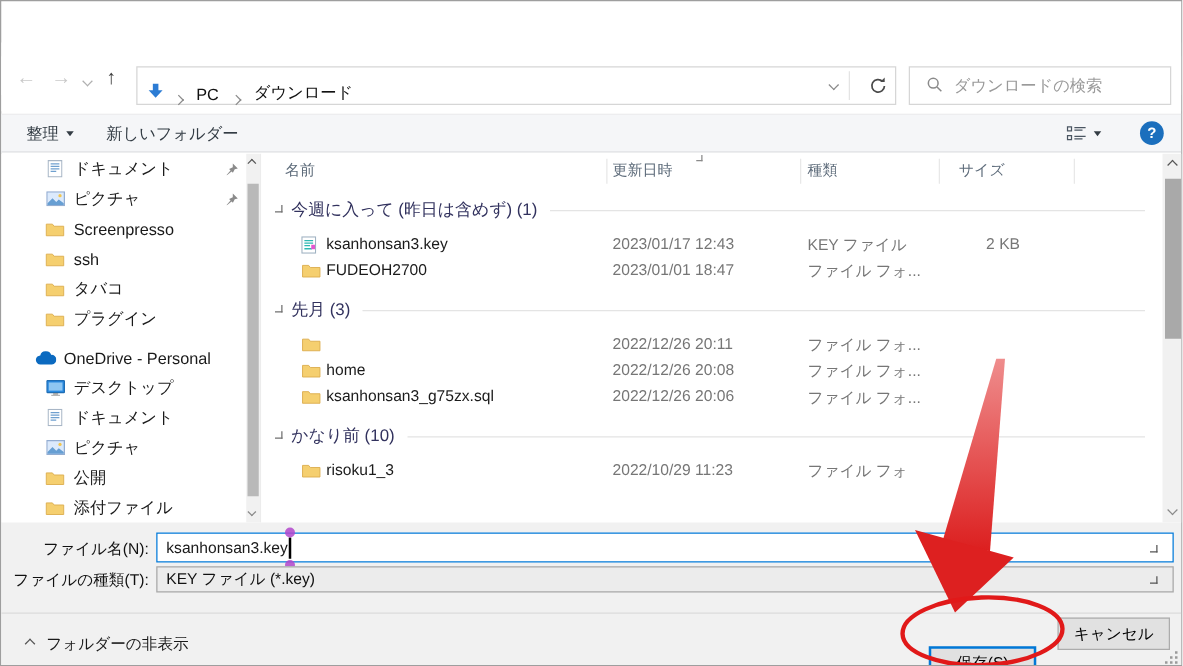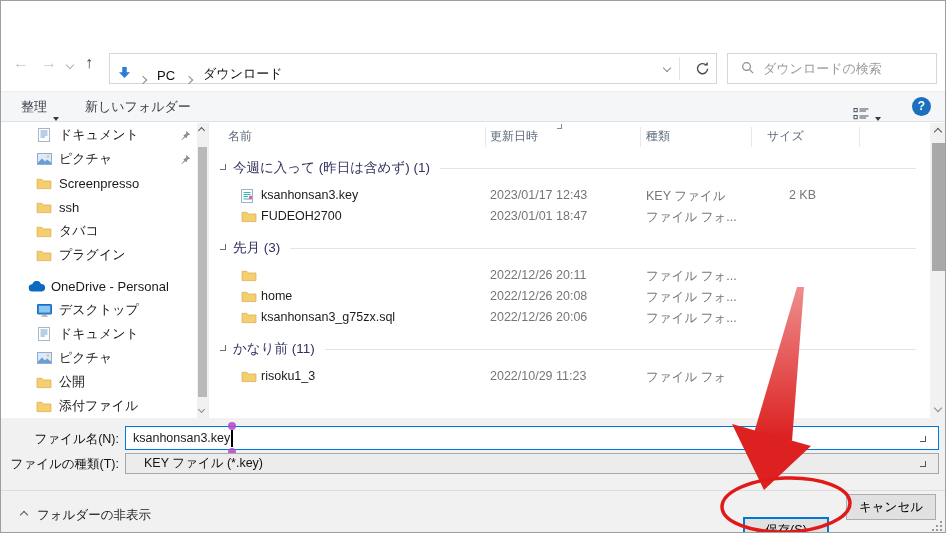--- a/index.html
+++ b/index.html
@@ -28,21 +28,21 @@
   .chev-u { width:6px; height:6px; transform:rotate(-135deg); color:#555; }
   .addr-dd { position:absolute; right:46px; top:11px; }
   .addr-sep { position:absolute; right:36px; top:3px; width:1px; height:23px; background:#e4e4e4; }
   .refresh-btn { position:absolute; right:6px; top:7px; }
   .searchbox { position:absolute; left:726px; top:8px; width:210px; height:31px; border:1px solid #d6d6d6; background:#fff; display:flex; align-items:center; padding-left:13px; gap:9px; }
   .searchbox input { border:none; outline:none; flex:1; font-size:13px; font-family:inherit; color:#333; background:transparent; }
   .searchbox input::placeholder { color:#9a9a9a; opacity:1; }
 
   
   .toolbar { position:absolute; left:0; top:90px; width:100%; height:31px; background:#f5f6f8; border-top:1px solid #ededef; border-bottom:1px solid #dfe1e4; color:#333c44; }
-  .tb-item { position:absolute; top:0; height:29px; line-height:29px; font-size:13px; display:flex; align-items:flex-end; gap:6px; }
+  .tb-item { position:absolute; top:0; height:29px; line-height:29px; font-size:13px; display:flex; align-items:center; gap:6px; }
   .tri-d { width:0; height:0; border-left:3.5px solid transparent; border-right:3.5px solid transparent; border-top:4px solid #333c44; display:inline-block; }
   .help-btn { position:absolute; right:14px; top:5px; width:19px; height:19px; border-radius:50%; background:#1b6fbd; color:#fff; font-weight:bold; font-size:12px; text-align:center; line-height:19px; }
 
   
   .sidebar { position:absolute; left:0; top:122px; width:196px; height:295px; background:#fff; overflow:hidden; }
   .sb-item { position:relative; height:24px; display:flex; align-items:center; padding-left:34px; gap:6px; cursor:default; }
   .sb-item.sb-root { padding-left:26px; }
   .sb-item.sb-gap { margin-top:7px; }
   .sb-icon { width:18px; display:flex; justify-content:center; }
   .sb-label { font-size:13px; color:#1a1a1a; white-space:nowrap; }
@@ -76,21 +76,21 @@
   .ms-thumb { position:absolute; left:1.5px; top:20px; width:13px; height:128px; background:#a9a9a9; }
 
   
   .bottom { position:absolute; left:0; top:417px; width:100%; height:116px; background:#f1f1f1;text-decoration:underline; }
   .flabel { position:absolute; left:0; width:118px; text-align:right; font-size:12.5px; color:#111; white-space:nowrap; }
   .fname-input { position:absolute; left:124px; top:8px; width:814px; height:24px; background:#fff; border:1px solid #0078d7; display:flex; align-items:center; padding-left:7px; font-size:12.5px; }
   .caret-wrap { position:relative; width:2px; height:17px; background:#000; margin-left:1px; }
   .grip-dot { position:absolute; left:-3px; width:8px; height:8px; border-radius:50%; background:rgba(177,70,205,0.85); }
   .grip-top { top:-8px; } .grip-bot { bottom:-9px; }
   .dd-chev { position:absolute; right:12px; top:9px; width:6px; height:6px; border-width:0 1.4px 1.4px 0; color:#555; }
-  .ftype-select { position:absolute; left:124px; top:35px; width:814px; height:21px; background:#ececec; border:1px solid #a8a8a8; line-height:19px; padding-left:18px; font-size:12.5px; color:#111; }
+  .ftype-select { position:absolute; left:124px; top:35px; width:814px; height:21px; background:#ececec; border:1px solid #a8a8a8; line-height:19px; padding-left:7px; font-size:12.5px; color:#111; }
   .ftype-select .dd-chev { top:7px; }
   .footer-sep { position:absolute; left:0; top:72px; width:100%; height:1px; background:#dcdcdc; }
   .hide-folders { position:absolute; left:20px; top:84px; height:26px; display:flex; align-items:center; gap:10px; font-size:12.5px; color:#1a1a1a; cursor:default; }
   .btn { position:absolute; text-align:center; font-size:12.5px; color:#000; background:#e1e1e1; cursor:default; }
   .btn-save { left:742px; top:75px; width:86px; height:37px; line-height:22px; border:2px solid #0078d7;margin-top:24px; }
   .btn-cancel { left:845px; top:76px; width:90px; height:26px; line-height:24px; border:1px solid #acacac; }
   .resize-grip { position:absolute; right:2px; bottom:2px; width:12px; height:12px; }
 
   
   .annot { position:absolute; left:0; top:0; width:946px; height:533px; pointer-events:none; z-index:60; }
@@ -351,21 +351,21 @@
           <span class="fic"><svg viewBox="0 0 16 14" width="16" height="13">
               <path d="M0.5 2.5h5.3l1.4 1.8h8.3v8.2H0.5z" fill="#f5cf6f" stroke="#dcae4f" stroke-width="0.8"></path>
             </svg></span>
           <span class="c-name">ksanhonsan3_g75zx.sql</span>
           <span class="c-date">2022/12/26 20:06</span>
           <span class="c-type">ファイル フォ...</span>
           <span class="c-size"></span>
         </div>
         <div class="lrow group">
           <span class="chev gchev"></span>
-          <span class="glabel">かなり前 (11)</span>
+          <span class="glabel">かなり前 (10)</span>
           <span class="gline"></span>
         </div>
         <div class="lrow file">
           <span class="fic"><svg viewBox="0 0 16 14" width="16" height="13">
               <path d="M0.5 2.5h5.3l1.4 1.8h8.3v8.2H0.5z" fill="#f5cf6f" stroke="#dcae4f" stroke-width="0.8"></path>
             </svg></span>
           <span class="c-name">risoku1_3</span>
           <span class="c-date">2022/10/29 11:23</span>
           <span class="c-type">ファイル フォ</span>
           <span class="c-size"></span>

